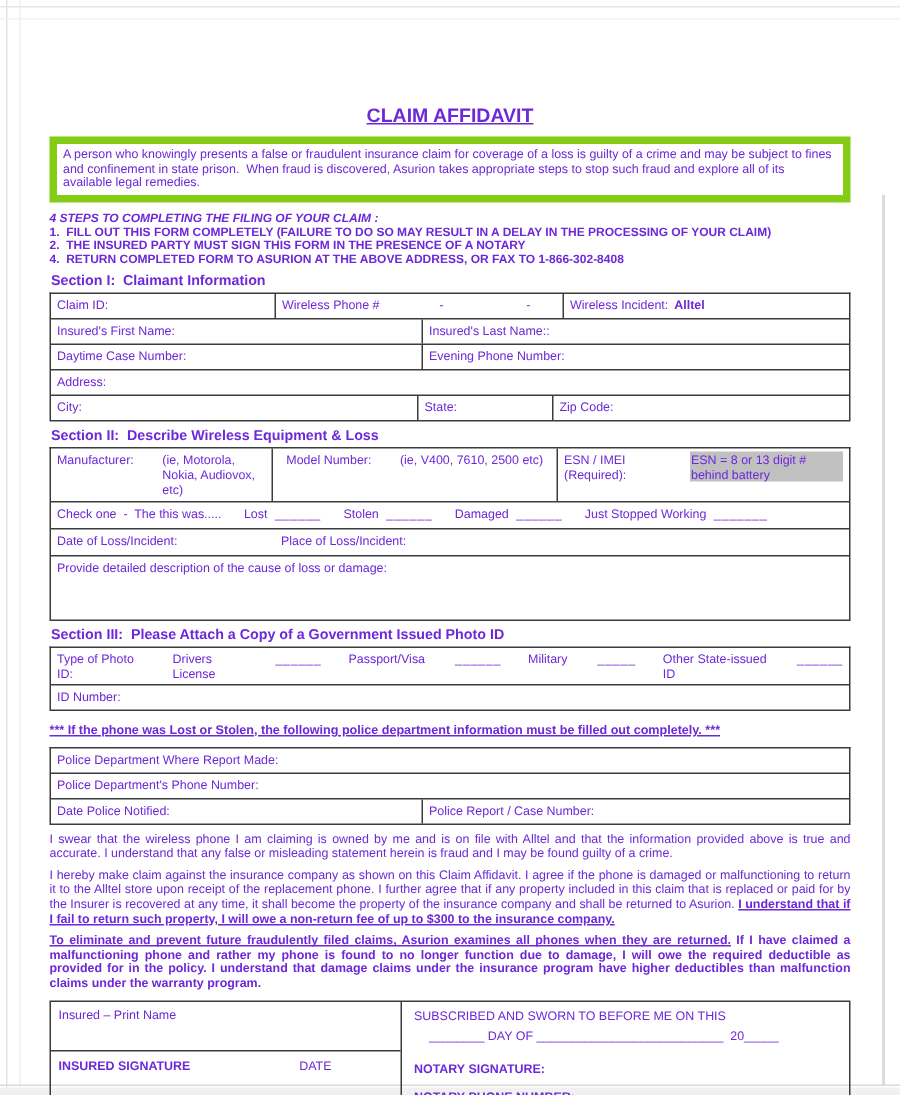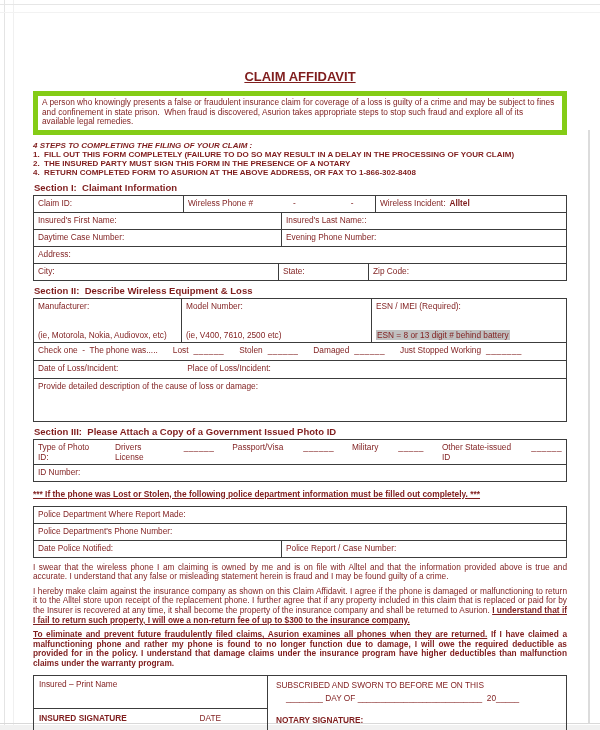--- a/index.html
+++ b/index.html
@@ -1,19 +1,19 @@
 <!DOCTYPE html>
 <html><head>
 <meta charset="utf-8">
 <style>
   * { box-sizing: border-box; }
   html,body { margin:0; padding:0; background:#ffffff; }
   .page {
     position:relative; width:600px; height:730px; background:#fff;
-    font-family:"Liberation Sans", sans-serif; color:#7f1d1d; overflow:hidden;
+    font-family:"Liberation Sans", sans-serif; color:#6d28d9; overflow:hidden;
   }
   
   .edge-l  { position:absolute; left:4px;  top:0; bottom:0; width:1px; background:#e4e4e4; }
   .edge-l2 { position:absolute; left:13px; top:0; bottom:0; width:1px; background:#f0f0f0; }
   .edge-t  { position:absolute; top:4px;  left:0; right:0; height:1px; background:#e6e6e6; }
   .edge-t2 { position:absolute; top:12px; left:0; right:0; height:1px; background:#f2f2f2; }
   .edge-r  { position:absolute; right:10px; top:130px; bottom:6px; width:2px; background:#dcdcdc; }
   .edge-b  { position:absolute; bottom:6px; left:0; right:0; height:1px; background:#d9d9d9; }
   .edge-b2 { position:absolute; bottom:0; left:0; right:0; height:5px; background:#f1f1f1; }
 
@@ -38,21 +38,21 @@
   .lbl, .hint { white-space:pre-wrap; }
   .pre { white-space:pre-wrap; }
 
   .w150 { width:150px; } .w192 { width:192px; } .w248 { width:248px; }
   .w245 { width:245px; } .w90  { width:90px; }  .w148 { width:148px; } .w190 { width:190px; }
 
   .c-flex { display:flex; align-items:flex-start; }
   .dash1 { margin-left:40px; } .dash2 { margin-left:55px; }
   .bold { font-weight:bold; }
 
-  .cell-col { display:flex; flex-direction:column; justify-content:flex-end; min-height:35px;gap:19px; }
+  .cell-col { display:flex; flex-direction:row; justify-content:center; min-height:35px;gap:19px; }
   .esn-hint { background:#c0c0c0; align-self:flex-start; padding:0 1px; }
 
   .row-chk { min-height:17px; align-items:flex-start; }
   .chk-item { margin-left:15px; display:inline-flex; gap:5px; white-space:pre-wrap; }
   .chk-item:first-of-type { margin-left:10px; }
   .blank { letter-spacing:0.5px; }
 
   .row-loss { min-height:17px; }
   .loss-lbl1 { display:inline-block; width:147px; }
   .row-desc { min-height:42px; }
@@ -168,21 +168,21 @@
           <span class="lbl">Model Number:</span>
           <span class="hint">(ie, V400, 7610, 2500 etc)</span>
         </div>
         <div class="tcell grow cell-col">
           <span class="lbl">ESN / IMEI (Required):</span>
           <span class="hint esn-hint">ESN = 8 or 13 digit # behind battery</span>
         </div>
       </div>
       <div class="trow">
         <div class="tcell grow c-flex row-chk">
-          <span class="lbl">Check one  -  The phone was.....</span>
+          <span class="lbl">Check one  -  The this was.....</span>
           <span class="chk-item"><span>Lost</span><span class="blank">______</span></span>
           <span class="chk-item"><span>Stolen</span><span class="blank">______</span></span>
           <span class="chk-item"><span>Damaged</span><span class="blank">______</span></span>
           <span class="chk-item"><span>Just Stopped Working</span><span class="blank">_______</span></span>
         </div>
       </div>
       <div class="trow">
         <div class="tcell grow row-loss">
           <span class="lbl loss-lbl1">Date of Loss/Incident:</span>
           <span class="lbl">Place of Loss/Incident:</span>

